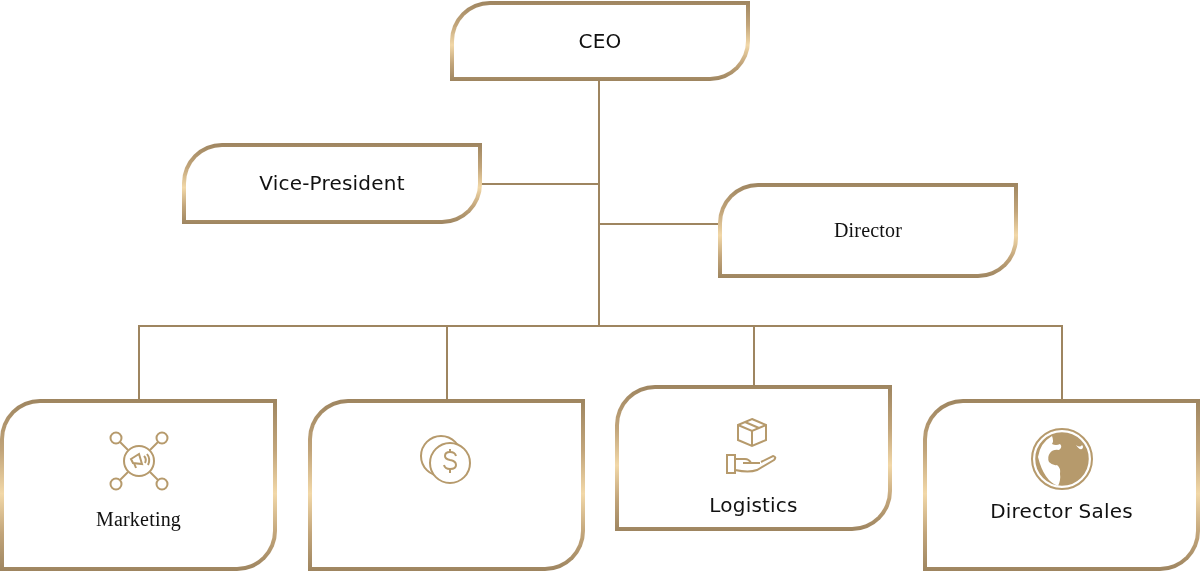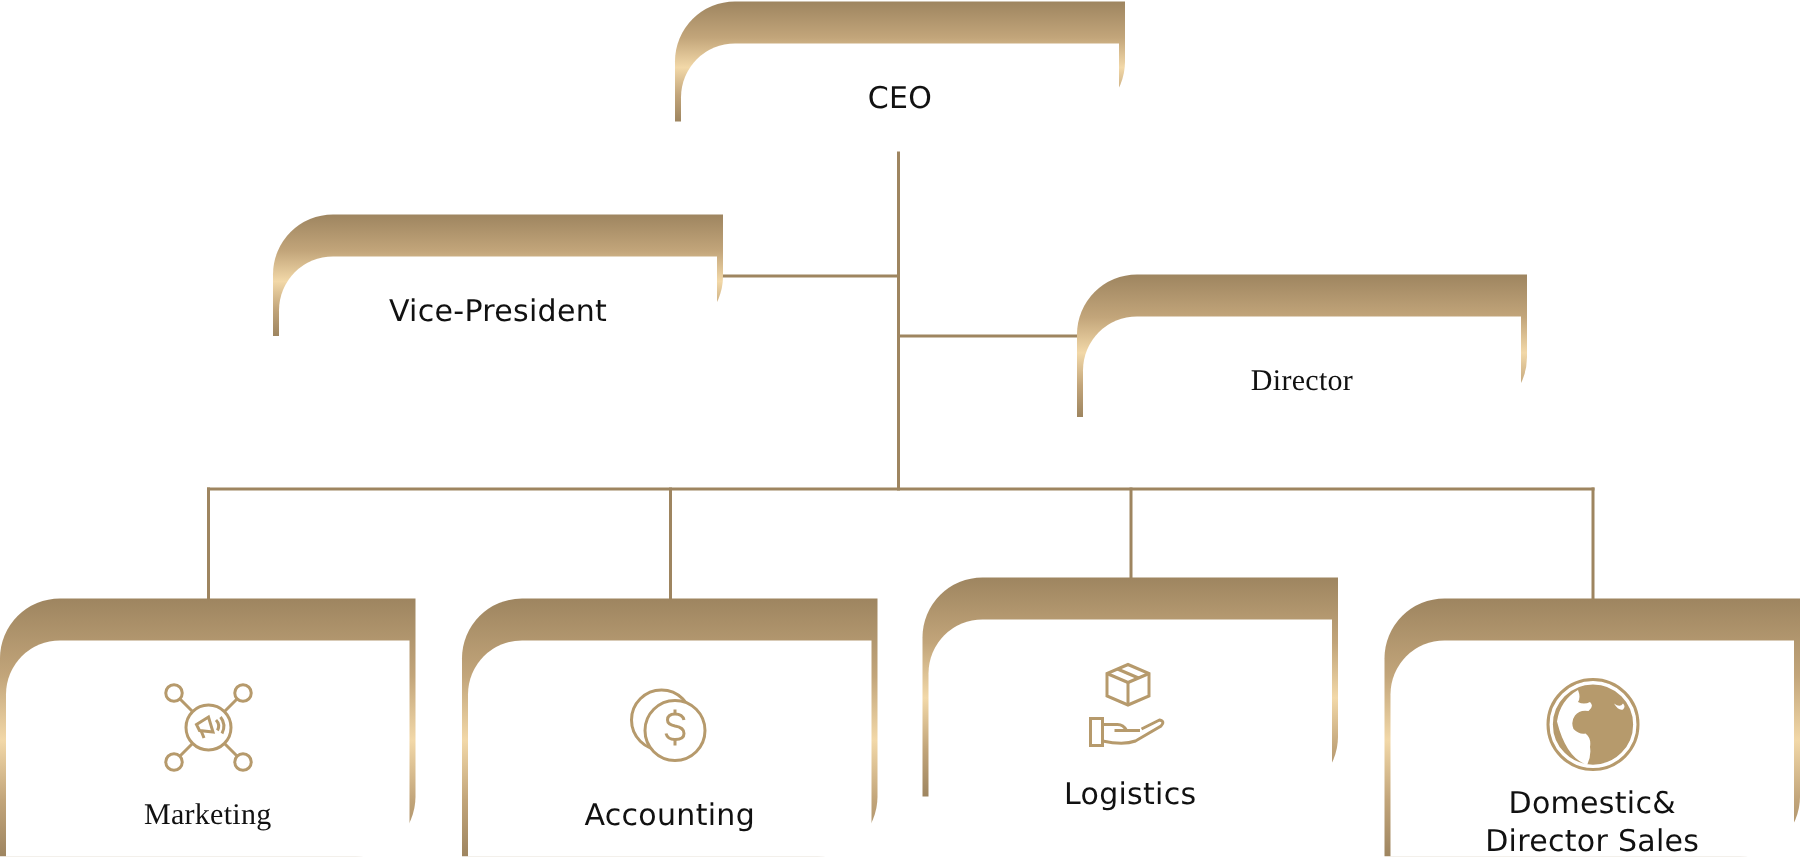--- a/index.html
+++ b/index.html
@@ -3,21 +3,21 @@
 <meta charset="utf-8">
 <style>
   html, body { margin:0; padding:0; background:#ffffff; }
   body { width:1200px; height:571px; position:relative; overflow:hidden;
          font-family:"DejaVu Sans","Liberation Sans",sans-serif; color:#111; }
   .box { position:absolute; box-sizing:border-box; padding:4px;
          border-radius:40px 0 40px 0;
          background:linear-gradient(to bottom,#9e8560 0%,#c2a57a 30%,#f2d8a8 55%,#c2a57a 78%,#9e8560 100%); }
   .box-inner { width:100%; height:100%; box-sizing:border-box; background:#fff;
                border-radius:36px 0 36px 0; display:flex; flex-direction:column;
-               align-items:center; justify-content:center;margin-top:24px; }
+               align-items:center; justify-content:center; }
   .label { font-size:20px; letter-spacing:0.2px; text-align:center; line-height:25px; }
   .line { position:absolute; background:#9e8560; }
   .icon { width:64px; height:64px; margin-bottom:14px; }
   .dept .box-inner { justify-content:flex-start; padding-top:26px; }
 </style>
 </head>
 <body>
 
 <div class="line" style="left:598px;top:80px;width:2px;height:247px;"></div>
 <div class="line" style="left:480px;top:183px;width:120px;height:2px;"></div>
@@ -69,21 +69,20 @@
 
 <div class="box dept" style="left:308px;top:399px;width:277px;height:172px;">
   <div class="box-inner">
     <svg class="icon" viewBox="0 0 64 64" fill="none" stroke="#b69a6c" stroke-width="2">
       <circle cx="26" cy="27" r="20"></circle>
       <circle cx="35" cy="34" r="20" fill="#fff"></circle>
       <path d="M41 27 q-1 -4 -6 -4 q-5 0 -5 4 q0 3 5 4 q6 1 6 5 q0 4 -6 4 q-5 0 -6 -4"></path>
       <line x1="35" y1="20" x2="35" y2="23"></line>
         <line x1="35" y1="40" x2="35" y2="44"></line>
     </svg>
-    <span class="label">Accounting</span>
   </div>
 </div>
 
 <div class="box dept" style="left:615px;top:385px;width:277px;height:146px;">
   <div class="box-inner">
     <svg class="icon" viewBox="0 0 64 64" fill="none" stroke="#b69a6c" stroke-width="2">
       <path d="M30 4 l14 6 v15 l-14 6 l-14 -6 v-15 z"></path>
       <path d="M16 10 l14 6 l14 -6"></path>
         <line x1="30" y1="16" x2="30" y2="31"></line>
       <path d="M23 7 l14 6"></path>
@@ -97,16 +96,15 @@
 
 <div class="box dept" style="left:923px;top:399px;width:277px;height:172px;">
   <div class="box-inner" style="padding-top:24px;">
     <svg class="icon" viewBox="0 0 64 64" style="margin-bottom:8px;">
       <circle cx="32" cy="32" r="28" fill="#b69a6c" stroke="#b69a6c" stroke-width="2"></circle>
       <path fill="#fff" d="M8 30 q2 -14 14 -21 q2 5 0 8 q4 2 8 0 q3 3 -1 6 q-6 -1 -9 3 q-3 4 -1 9 q4 4 8 3 q4 3 3 9 q1 6 -2 12 q-14 -5 -20 -29 z"></path>
       <path fill="#fff" d="M46 18 q4 3 6 0 q2 2 0 4 q-3 1 -6 -4 z"></path>
       <circle cx="32" cy="32" r="28" fill="none" stroke="#fff" stroke-width="2.5"></circle>
       <circle cx="32" cy="32" r="30" fill="none" stroke="#b69a6c" stroke-width="2"></circle>
     </svg>
-    <span class="label">Domestic&amp;</span>
     <span class="label">Director Sales</span>
   </div>
 </div>
 
 </body></html>

